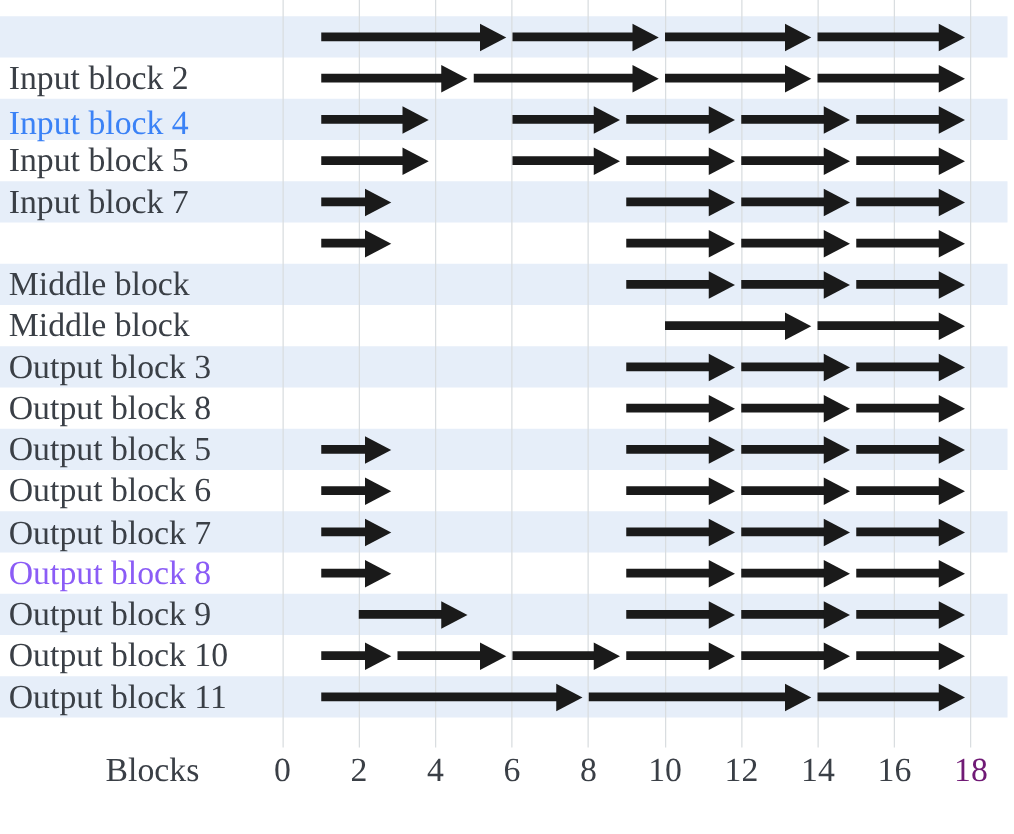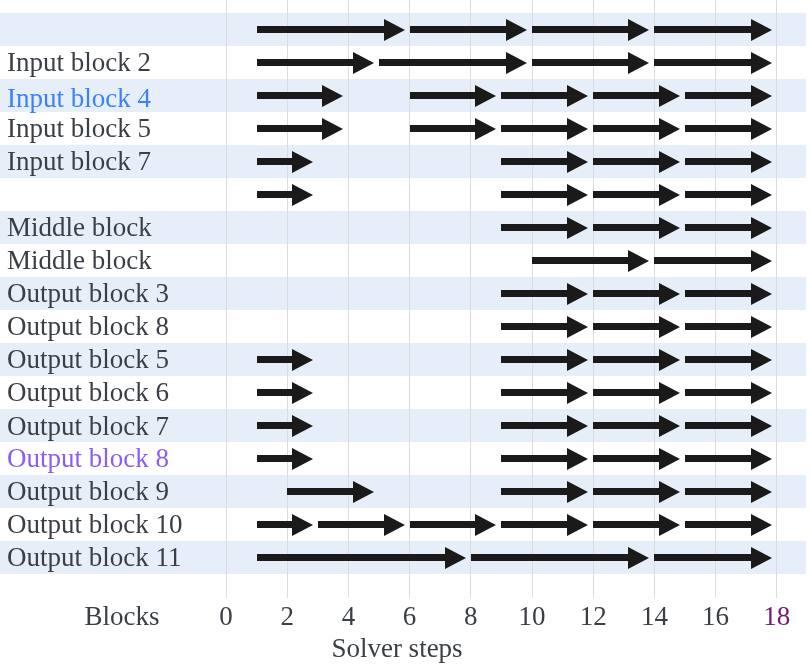--- a/index.html
+++ b/index.html
@@ -401,14 +401,13 @@
       <div class="tick-label" style="left: 318.4px; color: rgb(58, 63, 70);">4</div>
       <div class="tick-label" style="left: 379.6px; color: rgb(58, 63, 70);">6</div>
       <div class="tick-label" style="left: 440.8px; color: rgb(58, 63, 70);">8</div>
       <div class="tick-label" style="left: 502px; color: rgb(58, 63, 70);">10</div>
       <div class="tick-label" style="left: 563.2px; color: rgb(58, 63, 70);">12</div>
       <div class="tick-label" style="left: 624.4px; color: rgb(58, 63, 70);">14</div>
       <div class="tick-label" style="left: 685.6px; color: rgb(58, 63, 70);">16</div>
       <div class="tick-label" style="left: 746.8px; color: #701a75;">18</div>
     </div>
   <div class="axis-title-y">Blocks</div>
-  <div class="axis-title-x">Solver steps</div>
 </div>
 
 </body></html>

